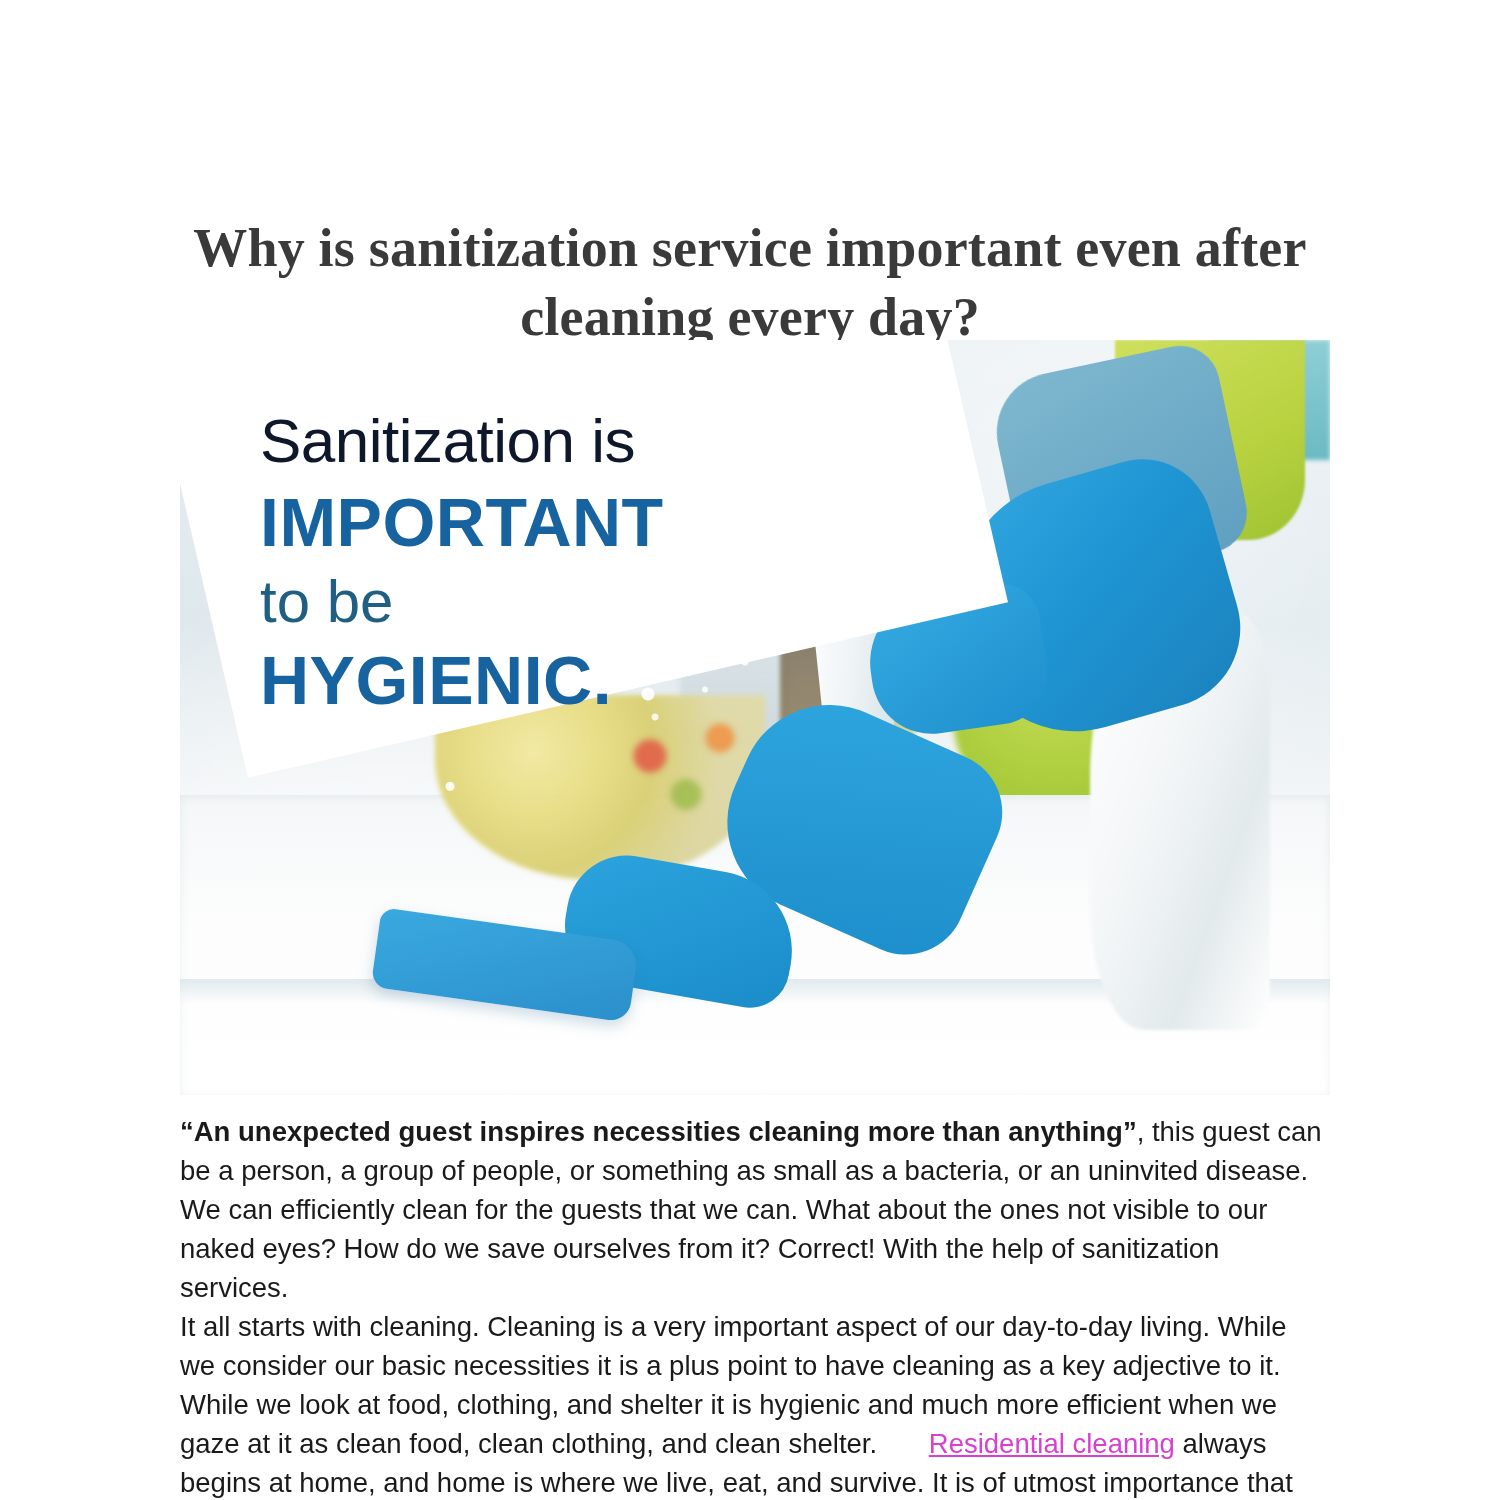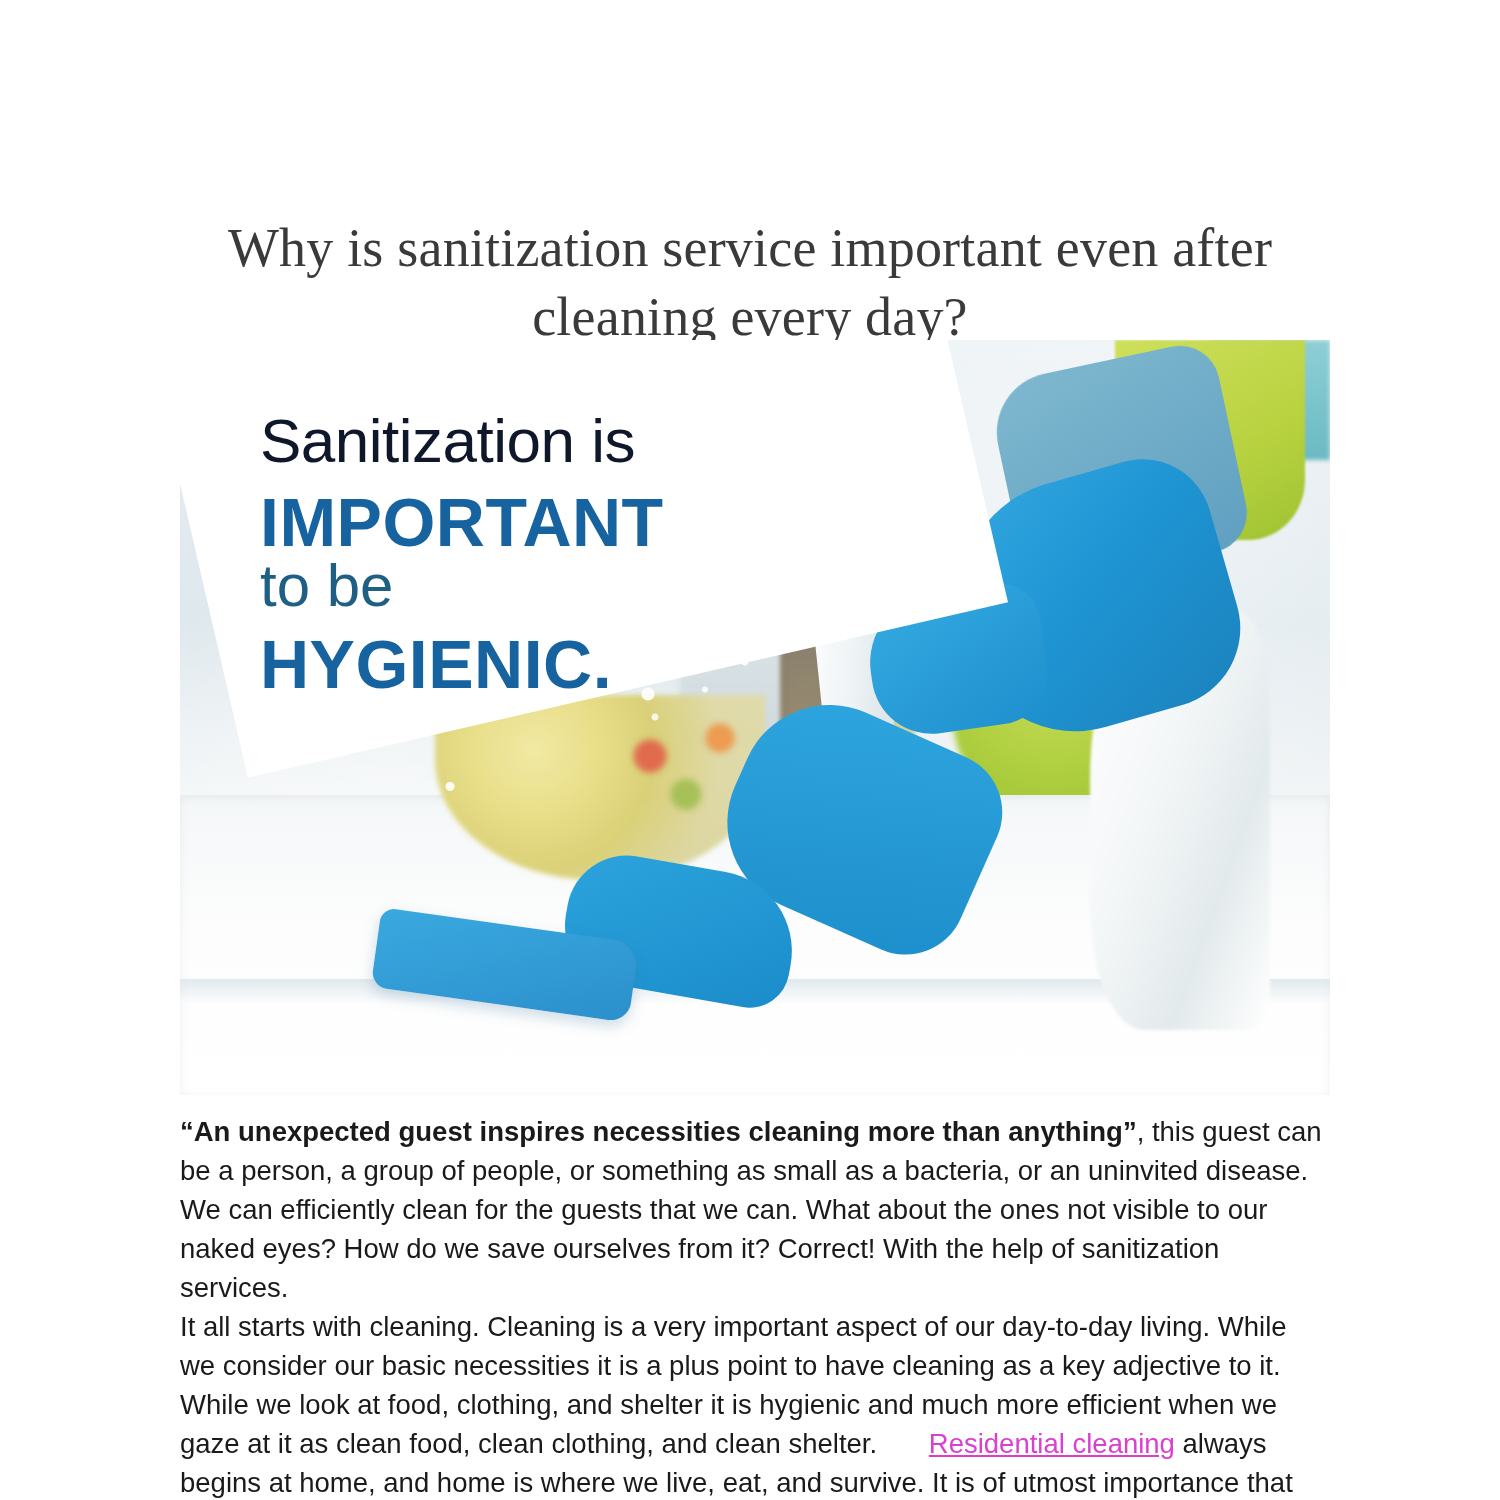--- a/index.html
+++ b/index.html
@@ -19,21 +19,21 @@
     height: 1500px;
     background: #ffffff;
   }
   .doc-title {
     position: absolute;
     left: 180px;
     top: 178px;
     width: 1140px;
     text-align: center;
     font-family: "Liberation Serif", serif;
-    font-weight: normal;
+    font-weight: bold;
     font-size: 54px;
     line-height: 1.28;
     color: #3a3a3a;
     letter-spacing: 0.2px;
   }
   .hero {
     position: absolute;
     left: 180px;
     top: 340px;
     width: 1150px;
@@ -301,20 +301,21 @@
     font-size: 68px;
     font-weight: bold;
     color: #1763a0;
     letter-spacing: 0.5px;
     margin-top: 16px;
   }
   .cap-l3 {
     font-size: 60px;
     font-weight: 400;
     color: #1f5f83;
+    margin-top: 16px;
   }
   .cap-l4 {
     font-size: 68px;
     font-weight: bold;
     color: #1763a0;
     letter-spacing: 0.5px;
     margin-top: 14px;
   }
   .body-text {
     position: absolute;

